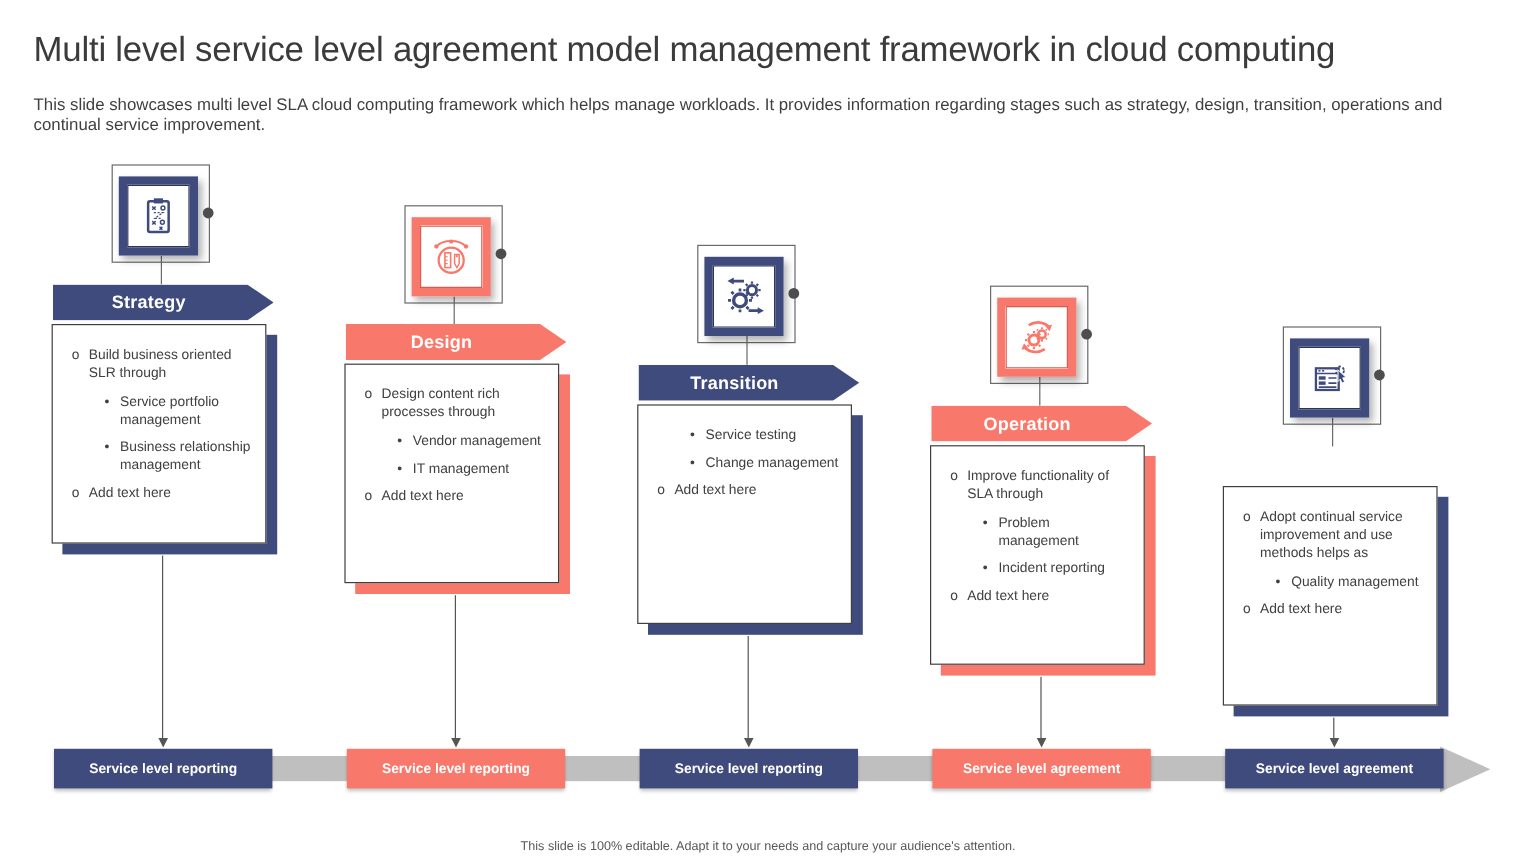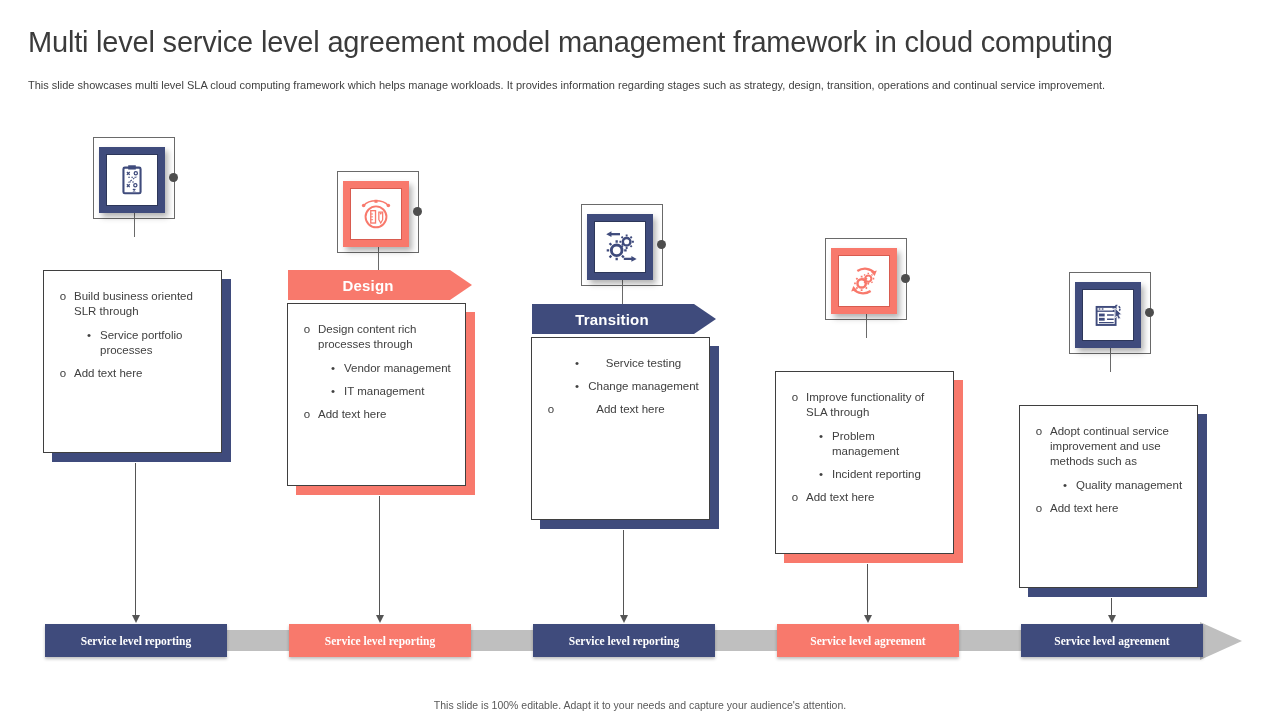--- a/index.html
+++ b/index.html
@@ -2,21 +2,21 @@
 <html><head>
 <meta charset="utf-8">
 <style>
   html,body{margin:0;padding:0;}
   body{font-family:"Liberation Sans",sans-serif;background:#fff;}
   #slide{position:relative;width:1280px;height:720px;background:#ffffff;overflow:hidden;}
 
   
   .title{position:absolute;left:28px;top:26px;width:1224px;font-size:29px;letter-spacing:-0.2px;
          color:#3b3b3b;font-weight:400;}
-  .subtitle{position:absolute;left:28px;top:79px;width:1200px;font-size:11px;color:#3f3f3f;}
+  .subtitle{position:absolute;left:28px;top:79px;width:1200px;font-size:14px;color:#3f3f3f;}
 
   
   .band{position:absolute;left:136px;top:630px;width:1064px;height:21px;background:#bfbfbf;}
   .band-head{position:absolute;left:1200px;top:622px;width:0;height:0;
              border-top:19px solid transparent;border-bottom:19px solid transparent;
              border-left:42px solid #bfbfbf;}
 
   
   .col{position:absolute;top:0;width:200px;height:720px;}
   .icon-outline{position:absolute;left:57px;top:var(--t);width:80px;height:80px;
@@ -46,21 +46,21 @@
   .bullet.sub::before{content:"\2022";}
 
   .down-arrow{position:absolute;left:99px;top:calc(var(--b) + 226px);width:1px;
               height:calc(389px - var(--b));background:#555;}
   .down-arrow::after{content:"";position:absolute;top:100%;left:-3.5px;width:0;height:0;
               border-left:4px solid transparent;border-right:4px solid transparent;
               border-top:8px solid #555;}
 
   .bar{position:absolute;left:9px;top:624px;width:182px;height:33px;background:var(--c);
        display:flex;align-items:center;justify-content:center;
-       box-shadow:0 2px 3px rgba(0,0,0,.25);font-family:Liberation Serif, serif;}
+       box-shadow:0 2px 3px rgba(0,0,0,.25);}
   .bar span{color:#fff;font-weight:bold;font-size:11.5px;}
 
   .footer{position:absolute;left:0;top:699px;width:1280px;text-align:center;
           font-size:10.5px;color:#595959;}
 
   .navy{--c:#3f4b7c;--cd:#2c3659;}
   .coral{--c:#f8796c;--cd:#d85b4f;}
 </style>
 </head>
 <body>
@@ -82,26 +82,32 @@
         <rect x="16" y="4.5" width="8" height="4.5" fill="currentColor" stroke="none"></rect>
         <circle cx="24" cy="13" r="1.7" stroke-width="1.3"></circle>
         <path d="M14.6 11.6 l3 3 M17.6 11.6 l-3 3" stroke-width="1.3"></path>
         <path d="M16 17 H24 L17 22 H23" stroke-width="1.1" stroke-dasharray="1.8 1.5"></path>
         <circle cx="23.5" cy="25.5" r="1.7" stroke-width="1.3"></circle>
         <path d="M14.6 24.5 l3 3 M17.6 24.5 l-3 3" stroke-width="1.3"></path>
         <path d="M21 29.5 l2.5 2.5 M23.5 29.5 l-2.5 2.5" stroke-width="1.3"></path>
       </svg>
     </div>
     <div class="icon-dot"></div>
+    <div class="banner">
+      <span>Strategy</span>
+    </div>
     <div class="content-box">
       <div class="bullet main">
           <span>Build business oriented SLR through</span>
         </div>
       <div class="bullet sub">
-          <span>Service portfolio processes</span>
+          <span>Service portfolio management</span>
+        </div>
+      <div class="bullet sub">
+          <span>Business relationship management</span>
         </div>
       <div class="bullet main">
           <span>Add text here</span>
         </div>
     </div>
     <div class="down-arrow"></div>
     <div class="bar">
       <span>Service level reporting</span>
     </div>
   </div>
@@ -139,21 +145,21 @@
       <div class="bullet main">
           <span>Add text here</span>
         </div>
     </div>
     <div class="down-arrow"></div>
     <div class="bar">
       <span>Service level reporting</span>
     </div>
   </div>
 
-  <div class="col navy" style="left:524px;text-align:center;--t:204px;--b:304px;">
+  <div class="col navy" style="left:524px;--t:204px;--b:304px;">
     <div class="icon-outline"></div>
     <div class="icon-line"></div>
     <div class="icon-box">
       <svg class="glyph" viewBox="0 0 40 40" fill="none" stroke="currentColor">
         <circle cx="16.5" cy="23.5" r="5.6" stroke-width="3"></circle>
         <g stroke-width="2.4">
           <path d="M16.5 15.6 v-2.6 M16.5 31.4 v2.6 M8.6 23.5 h-2.6 M24.4 23.5 h2.6
                    M10.9 17.9 l-1.9-1.9 M22.1 29.1 l1.9 1.9 M10.9 29.1 l-1.9 1.9 M22.1 17.9 l1.9-1.9"></path>
         </g>
         <circle cx="27" cy="14.5" r="4" stroke-width="2.6"></circle>
@@ -203,20 +209,23 @@
           <path d="M24.5 12.7 v-1.5 M24.5 22.3 v1.5 M19.7 17.5 h-1.5 M29.3 17.5 h1.5
                    M21.1 14.1 l-1-1 M27.9 20.9 l1 1 M21.1 20.9 l-1 1 M27.9 14.1 l1-1"></path>
         </g>
         <path d="M13 9.5 C 19 5.5, 27 6.5, 31 11.5" stroke-width="2.4"></path>
         <path d="M33.5 9 L31.2 14.8 L27.5 10.4 z" fill="currentColor" stroke="none"></path>
         <path d="M27 30.5 C 21 34.5, 13 33.5, 9 28.5" stroke-width="2.4"></path>
         <path d="M6.5 31 L8.8 25.2 L12.5 29.6 z" fill="currentColor" stroke="none"></path>
       </svg>
     </div>
     <div class="icon-dot"></div>
+    <div class="banner">
+      <span>Operation</span>
+    </div>
     <div class="content-box">
       <div class="bullet main">
           <span>Improve functionality of SLA through</span>
         </div>
       <div class="bullet sub">
           <span>Problem management</span>
         </div>
       <div class="bullet sub">
           <span>Incident reporting</span>
         </div>
@@ -242,21 +251,21 @@
         <rect x="10.5" y="18.5" width="6" height="3" fill="currentColor" stroke="none"></rect>
         <rect x="10.5" y="23" width="6" height="3" fill="currentColor" stroke="none"></rect>
         <path d="M19 20 h7 M19 24.5 h7 M10.5 28 h15.5" stroke-width="1.5"></path>
         <circle cx="29" cy="13.5" r="3.6" stroke-width="1.6" stroke-dasharray="2.2 1.6"></circle>
         <path d="M27.5 13 l7 6.5 l-3 0.4 l1.7 3.4 l-2.2 1.1 l-1.7-3.4 l-2 2.2 z" fill="currentColor" stroke="#fff" stroke-width="0.8"></path>
       </svg>
     </div>
     <div class="icon-dot"></div>
     <div class="content-box">
       <div class="bullet main">
-          <span>Adopt continual service improvement and use methods such as</span>
+          <span>Adopt continual service improvement and use methods helps as</span>
         </div>
       <div class="bullet sub">
           <span>Quality management</span>
         </div>
       <div class="bullet main">
           <span>Add text here</span>
         </div>
     </div>
     <div class="down-arrow"></div>
     <div class="bar">

